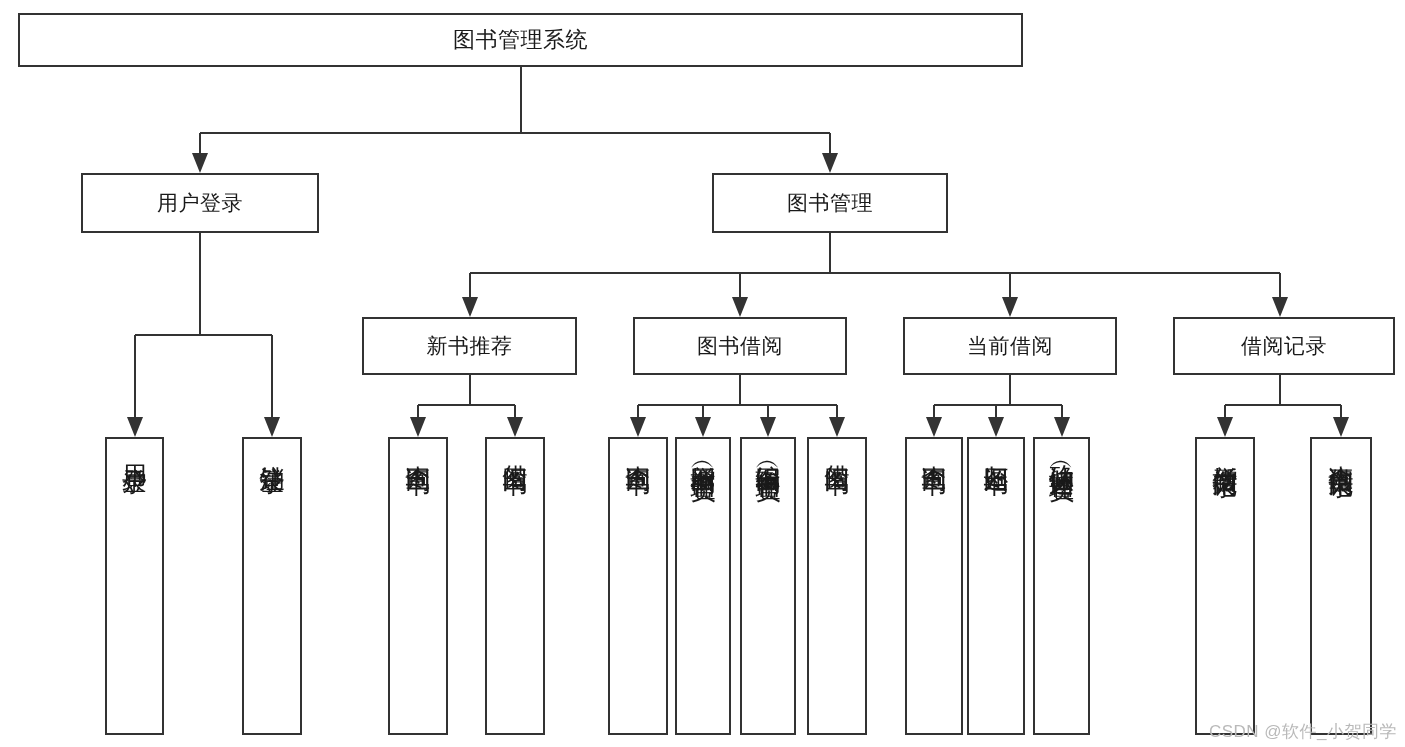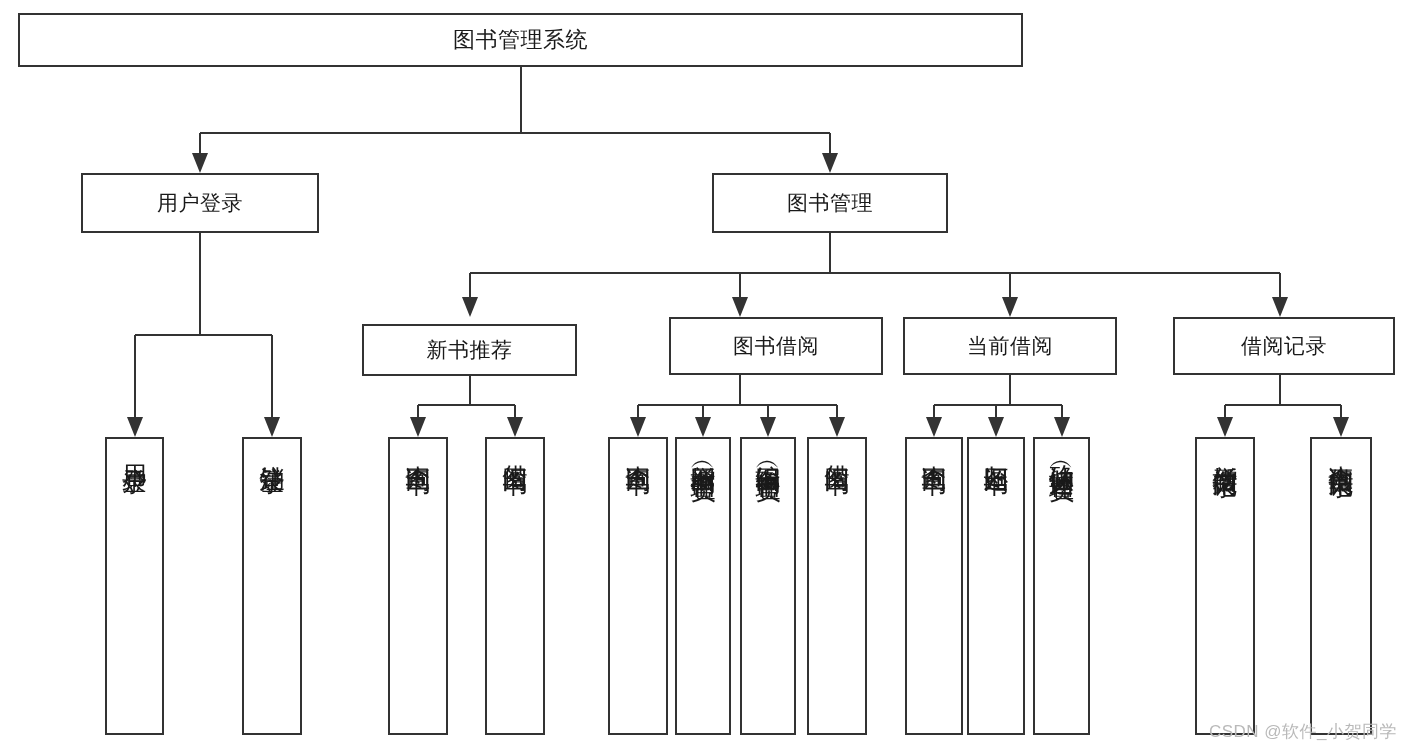--- a/index.html
+++ b/index.html
@@ -130,24 +130,24 @@
   <div id="node-layer">
       <div class="node horiz root" id="node-root" style="left: 18px; top: 13px; width: 1005px; height: 54px; border-color: rgb(51, 51, 51); background: rgb(255, 255, 255); color: rgb(26, 26, 26);">
         <span class="label">图书管理系统</span>
       </div>
       <div class="node horiz" id="node-l2a" style="left: 81px; top: 173px; width: 238px; height: 60px; border-color: rgb(51, 51, 51); background: rgb(255, 255, 255); color: rgb(26, 26, 26);">
         <span class="label">用户登录</span>
       </div>
       <div class="node horiz" id="node-l2b" style="left: 712px; top: 173px; width: 236px; height: 60px; border-color: rgb(51, 51, 51); background: rgb(255, 255, 255); color: rgb(26, 26, 26);">
         <span class="label">图书管理</span>
       </div>
-      <div class="node horiz" id="node-l3a" style="left: 362px; top: 317px; width: 215px; height: 52px; border-color: rgb(51, 51, 51); background: rgb(255, 255, 255); color: rgb(26, 26, 26); margin-top: 7px;">
+      <div class="node horiz" id="node-l3a" style="left: 362px; top: 317px; width: 215px; height: 58px; border-color: rgb(51, 51, 51); background: rgb(255, 255, 255); color: rgb(26, 26, 26);">
         <span class="label">新书推荐</span>
       </div>
-      <div class="node horiz" id="node-l3b" style="left: 633px; top: 317px; width: 214px; height: 58px; border-color: rgb(51, 51, 51); background: rgb(255, 255, 255); color: rgb(26, 26, 26); margin-left: 36px;">
+      <div class="node horiz" id="node-l3b" style="left: 633px; top: 317px; width: 214px; height: 58px; border-color: rgb(51, 51, 51); background: rgb(255, 255, 255); color: rgb(26, 26, 26);">
         <span class="label">图书借阅</span>
       </div>
       <div class="node horiz" id="node-l3c" style="left: 903px; top: 317px; width: 214px; height: 58px; border-color: rgb(51, 51, 51); background: rgb(255, 255, 255); color: rgb(26, 26, 26); justify-content: center;">
         <span class="label">当前借阅</span>
       </div>
       <div class="node horiz" id="node-l3d" style="left: 1173px; top: 317px; width: 222px; height: 58px; border-color: rgb(51, 51, 51); background: rgb(255, 255, 255); color: rgb(26, 26, 26);">
         <span class="label">借阅记录</span>
       </div>
       <div class="node vert" id="node-leaf1" style="left: 105px; top: 437px; width: 59px; height: 298px; border-color: rgb(51, 51, 51); background: rgb(255, 255, 255); color: rgb(26, 26, 26);">
         <span class="label">用户登录</span>

